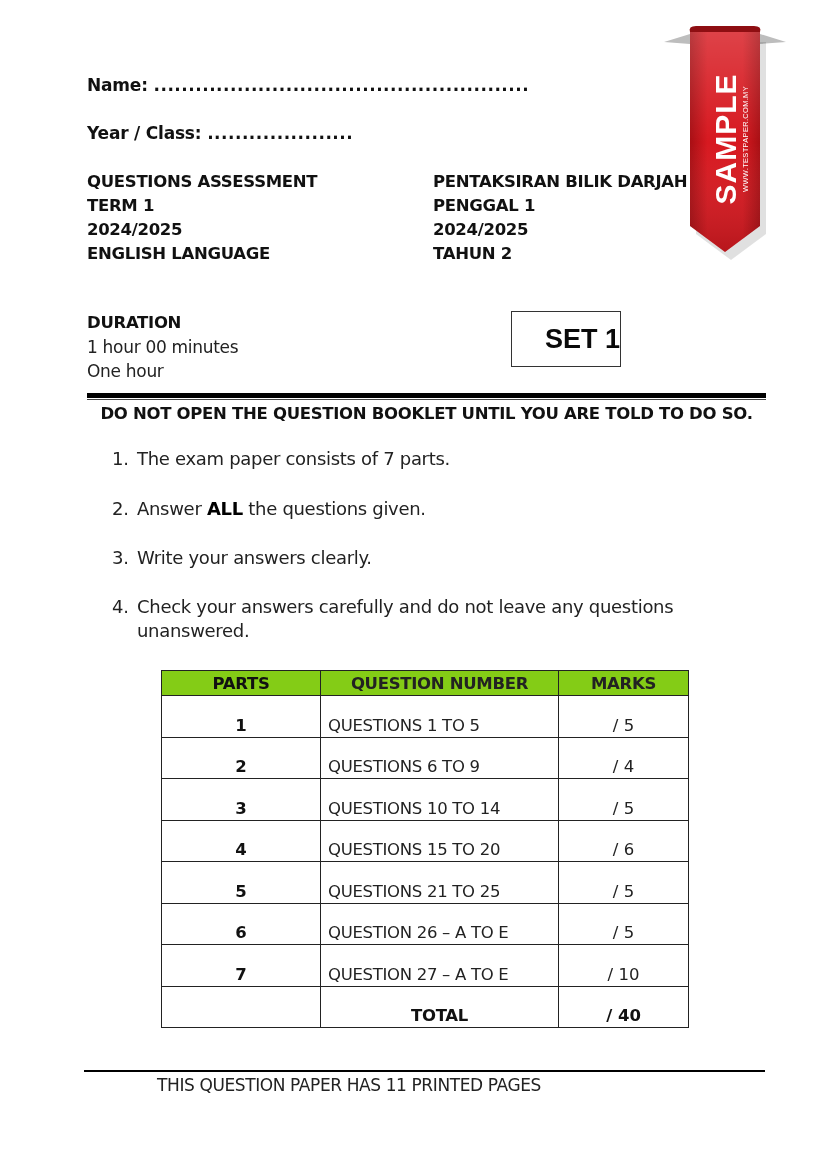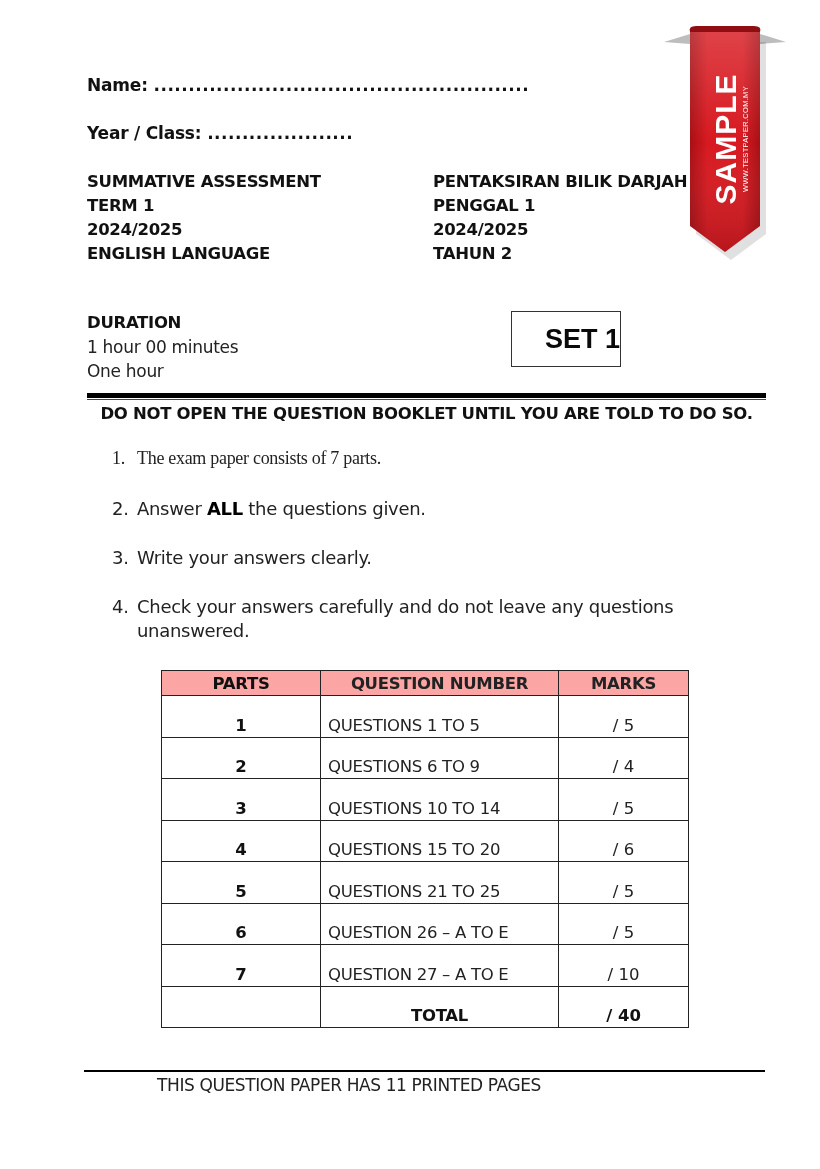--- a/index.html
+++ b/index.html
@@ -56,21 +56,21 @@
     .marks-table {
       left: 161px; top: 670px;
       border-collapse: collapse;
       font-size: 16.5px;
     }
     .marks-table th, .marks-table td {
       border: 1px solid #222;
       padding: 0;
     }
     .marks-table th {
-      background: #fca5a5; height: 25px; font-weight: bold; font-size: 16.5px; letter-spacing: -0.3px;
+      background: #84cc16; height: 25px; font-weight: bold; font-size: 16.5px; letter-spacing: -0.3px;
       text-align: center; vertical-align: middle;
     }
     .marks-table td { height: 41.5px; vertical-align: bottom; padding-bottom: 2px; }
     .col-part { width: 159px; text-align: center; font-weight: bold; }
     .col-q { width: 238px; text-align: left; padding-left: 7px !important; color: #222; letter-spacing: -0.3px; }
     .col-m { width: 130px; text-align: center; color: #222; }
     .total-label { text-align: center !important; font-weight: bold; padding-left: 0 !important; color: #111 !important; }
     .total-mark { font-weight: bold; color: #111 !important; }
 
     .footer-rule { left: 84px; top: 1070px; width: 681px; height: 2px; background: #000; }
@@ -105,21 +105,21 @@
 <div class="abs field" style="top:75px;">
   <span>Name:</span>
   <span class="dots">......................................................</span>
 </div>
 <div class="abs field" style="top:123px;">
   <span>Year / Class:</span>
   <span class="dots">.....................</span>
 </div>
 
 <div class="abs info-col" style="left:87px; top:170px;">
-  <div>SUMMATIVE ASSESSMENT</div>
+  <div>QUESTIONS ASSESSMENT</div>
   <div>TERM 1</div>
   <div>2024/2025</div>
   <div>ENGLISH LANGUAGE</div>
 </div>
 <div class="abs info-col" style="left:433px; top:170px;">
   <div>PENTAKSIRAN BILIK DARJAH</div>
   <div>PENGGAL 1</div>
   <div>2024/2025</div>
   <div>TAHUN 2</div>
 </div>
@@ -133,21 +133,21 @@
 <div class="abs set-box">
   <span>SET 1</span>
 </div>
 
 <div class="abs rule-thick"></div>
 <div class="abs rule-thin"></div>
 
 <div class="abs warning">DO NOT OPEN THE QUESTION BOOKLET UNTIL YOU ARE TOLD TO DO SO.</div>
 
 <div class="abs instructions">
-  <div class="instr" style="top:0px;font-family:Liberation Serif, serif;">
+  <div class="instr" style="top:0px;">
     <span class="num">1.</span><span>The exam paper consists of 7 parts.</span>
   </div>
   <div class="instr" style="top:50px;">
     <span class="num">2.</span><span>Answer </span><span class="bold" style="color:#000;">ALL</span><span> the questions given.</span>
   </div>
   <div class="instr" style="top:99px;">
     <span class="num">3.</span><span>Write your answers clearly.</span>
   </div>
   <div class="instr" style="top:148px;">
     <span class="num">4.</span><span>Check your answers carefully and do not leave any questions</span>

